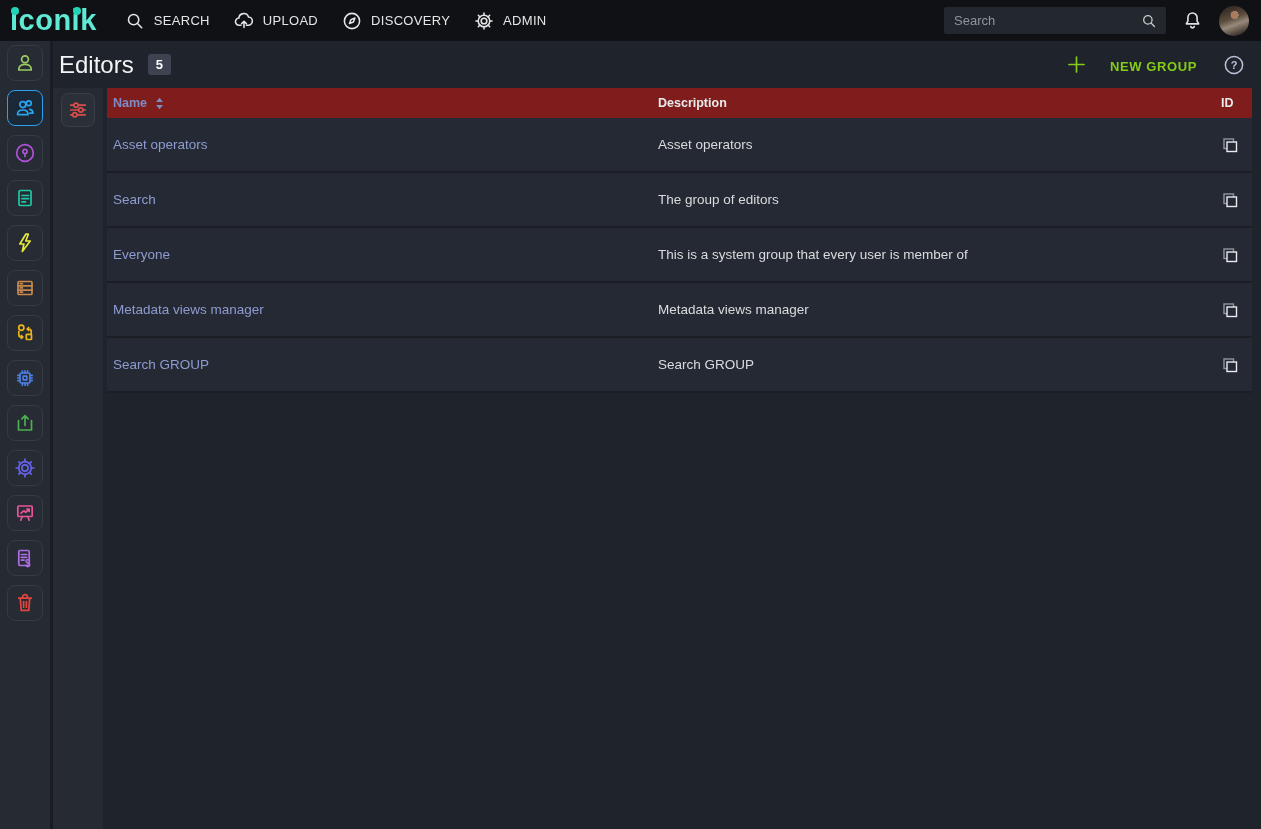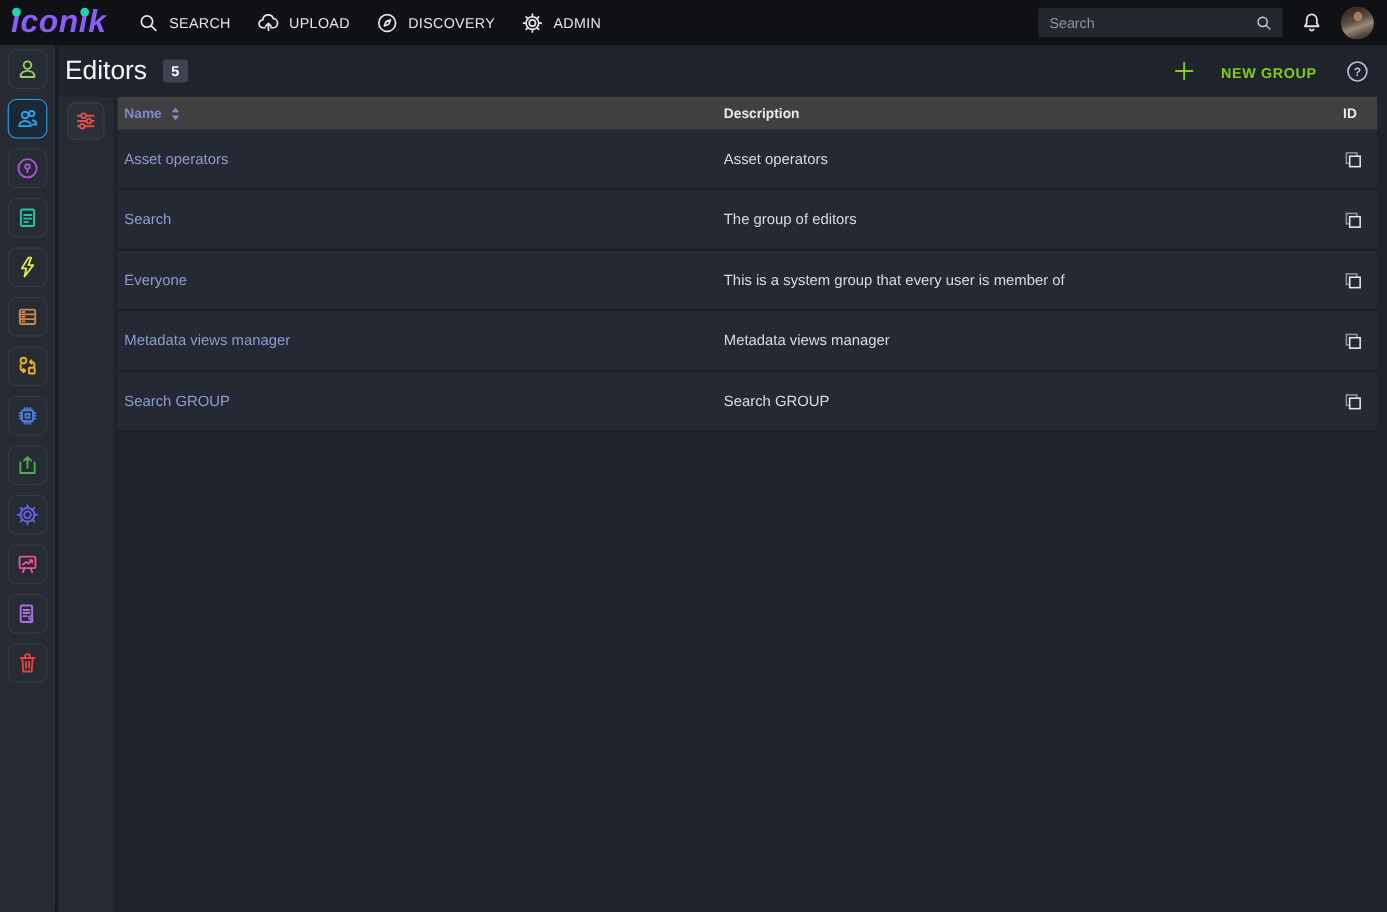--- a/index.html
+++ b/index.html
@@ -3,21 +3,21 @@
 <meta charset="utf-8">
 <style>
   * { box-sizing: border-box; margin: 0; padding: 0; }
   html,body { width:1261px; height:829px; overflow:hidden; }
   body { font-family:"Liberation Sans","DejaVu Sans",sans-serif; background:#1f232b; color:#e8eaec; }
   .app { display:flex; flex-direction:column; width:100%; height:100%; }
 
   
   .topbar { height:41px; flex:0 0 41px; background:#0f1114; display:flex; align-items:center; padding:0 12px 0 10px; }
   .logo { position:relative; display:inline-block; line-height:1; cursor:pointer; }
-  .logo-text { font-size:29px; font-weight:800; letter-spacing:.5px; color:#8b5cf6;font-style:italic; }
+  .logo-text { font-size:29px; font-weight:800; letter-spacing:.5px; color:#5eead4; }
   .logo .dot { position:absolute; width:8px; height:8px; border-radius:50%; background:#22d3b5; top:1px; }
   .logo .d1 { left:1px; }
   .logo .d2 { left:63px; }
   .topnav { display:flex; align-items:center; gap:23px; margin-left:27px; }
   .nav-item { display:flex; align-items:center; gap:8px; color:#e3e5e7; font-size:13px; letter-spacing:.3px; cursor:pointer; }
   .nav-item svg { width:22px; height:22px; }
   .topbar-right { margin-left:auto; display:flex; align-items:center; gap:15px; }
   .searchbox { width:222px; height:27px; background:#23282e; border-radius:2px; display:flex; align-items:center; }
   .searchbox input { flex:1; background:transparent; border:none; outline:none; color:#dfe2e5; font-size:13px; padding:0 10px; font-family:inherit; }
   .searchbox input::placeholder { color:#8e959c; }
@@ -47,21 +47,21 @@
   .help { margin-left:26px; width:22px; height:22px; cursor:pointer; color:#bcc0da; }
   .help svg { width:22px; height:22px; }
 
   .content { flex:1; display:flex; min-height:0; }
   .rail { width:50px; flex:0 0 50px; background:#262a32; padding-top:5px; }
   .filter-btn { width:34px; height:34px; margin:0 auto; display:flex; align-items:center; justify-content:center;
                 border:1px solid #3a3e47; border-radius:7px; background:#2b2f38; cursor:pointer; }
   .filter-btn svg { width:24px; height:24px; }
 
   .table-area { flex:1; padding:0 9px 0 4px; min-width:0; }
-  .thead { height:30px; background:#404040; display:flex; align-items:center; font-size:12.5px; font-weight:700; }
+  .thead { height:30px; background:#7f1d1d; display:flex; align-items:center; font-size:12.5px; font-weight:700; }
   .trow { height:55px; background:#252933; border-bottom:2px solid #1b1e24; display:flex; align-items:center; font-size:13.5px; }
   .cell { overflow:hidden; white-space:nowrap; }
   .c-name { width:551px; flex:0 0 551px; padding-left:6px; display:flex; align-items:center; gap:8px; }
   .c-desc { flex:1; }
   .c-id { width:31px; flex:0 0 31px; display:flex; align-items:center;margin-left:32px; }
   .thead .c-name { color:#7d8cc6; cursor:pointer; }
   .thead .c-desc, .thead .c-id { color:#e8eaec; }
   .sort-ic { width:9px; height:13px; }
   .name-link { color:#8d9cd1; cursor:pointer; }
   .c-desc { color:#d9dcde; }

